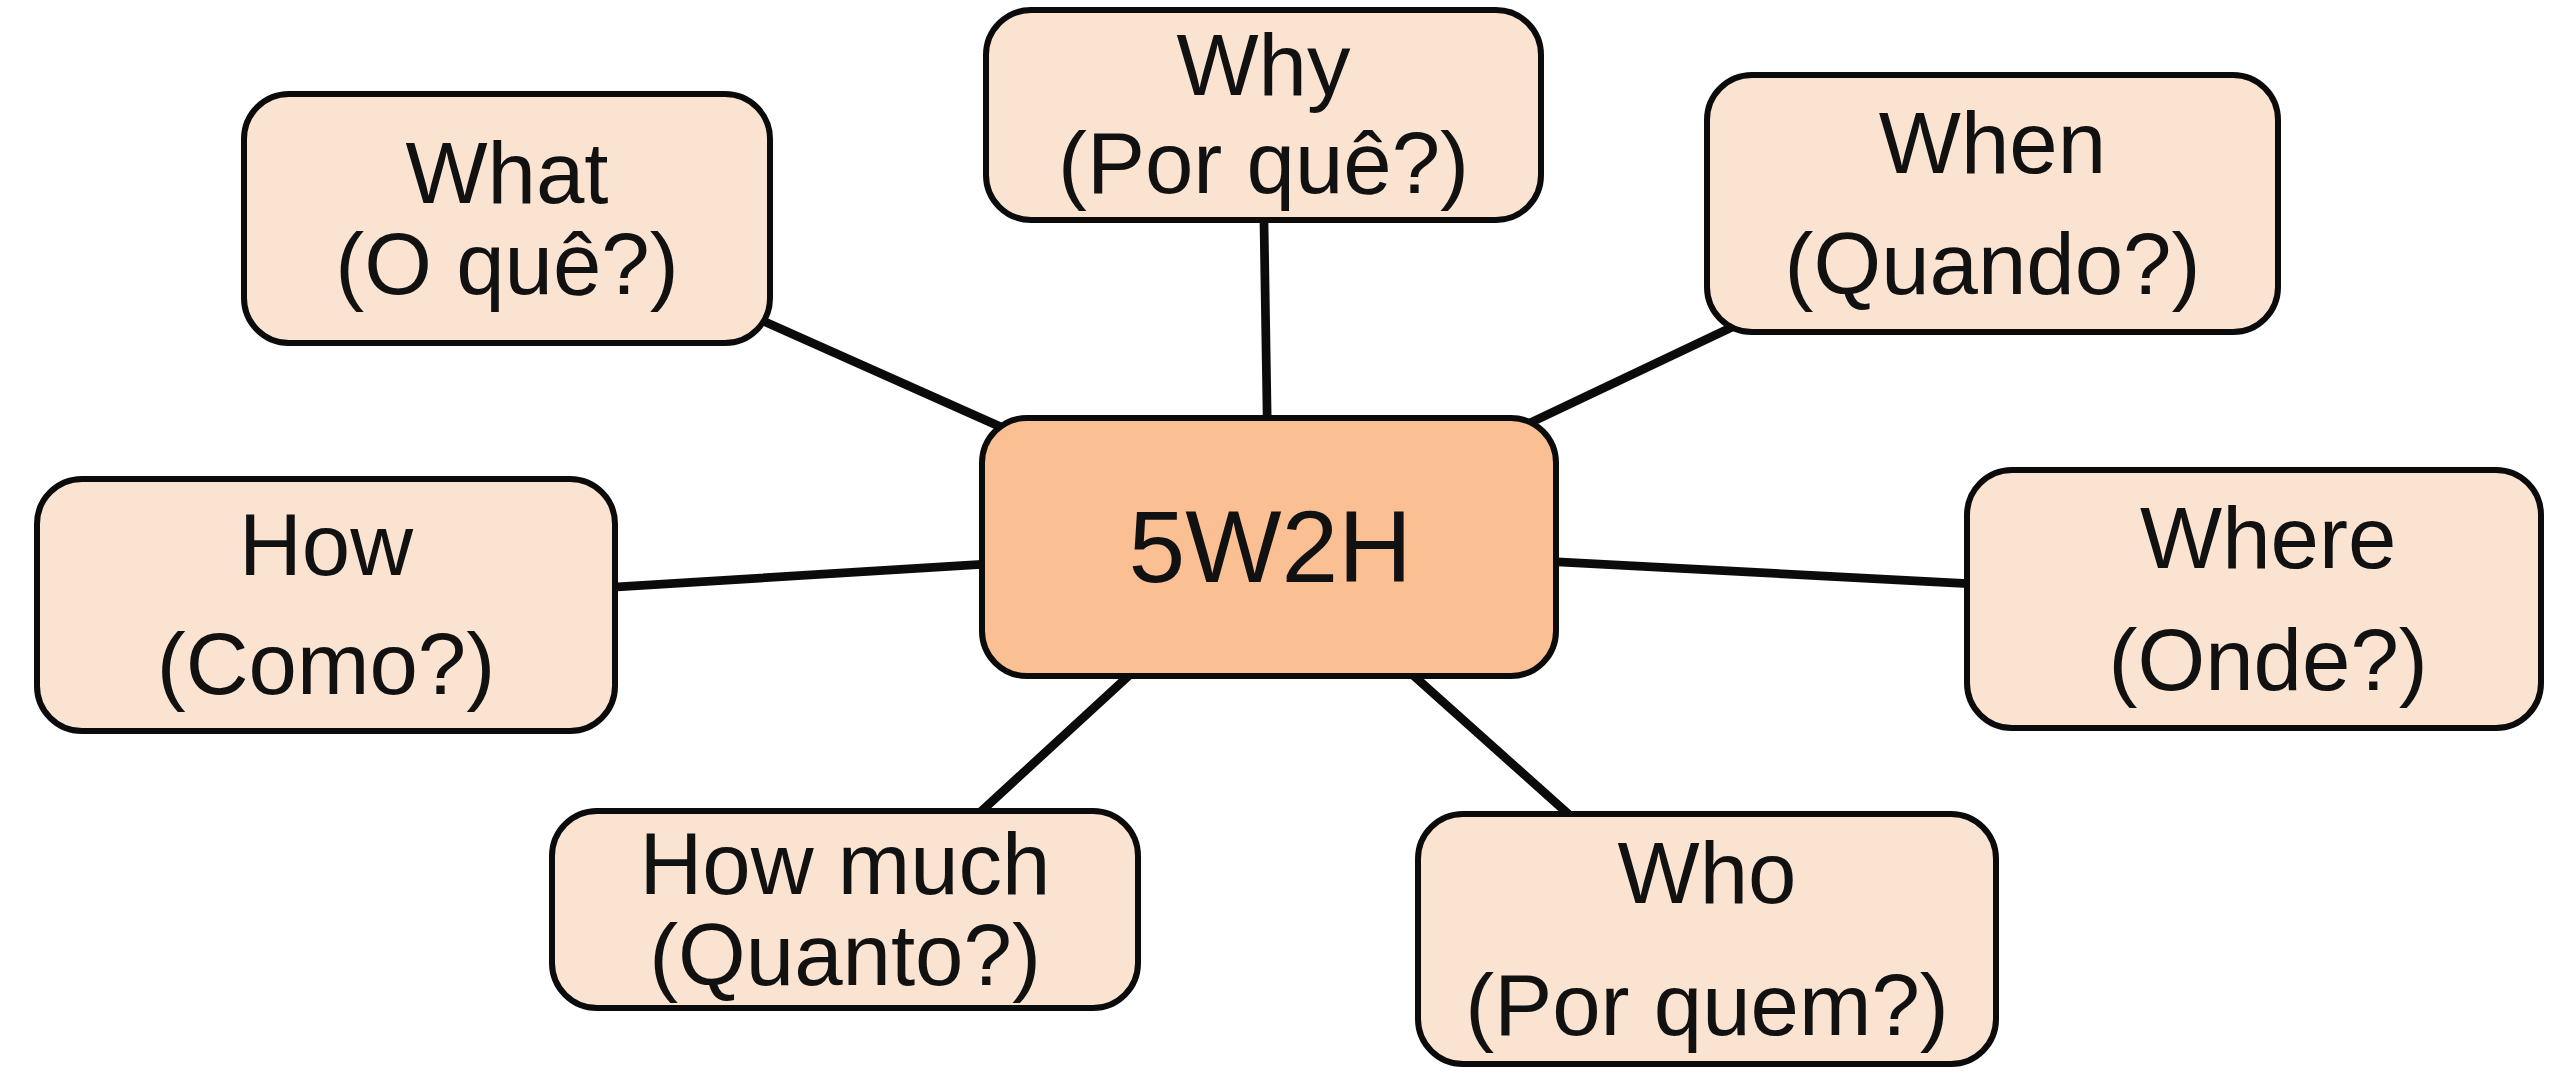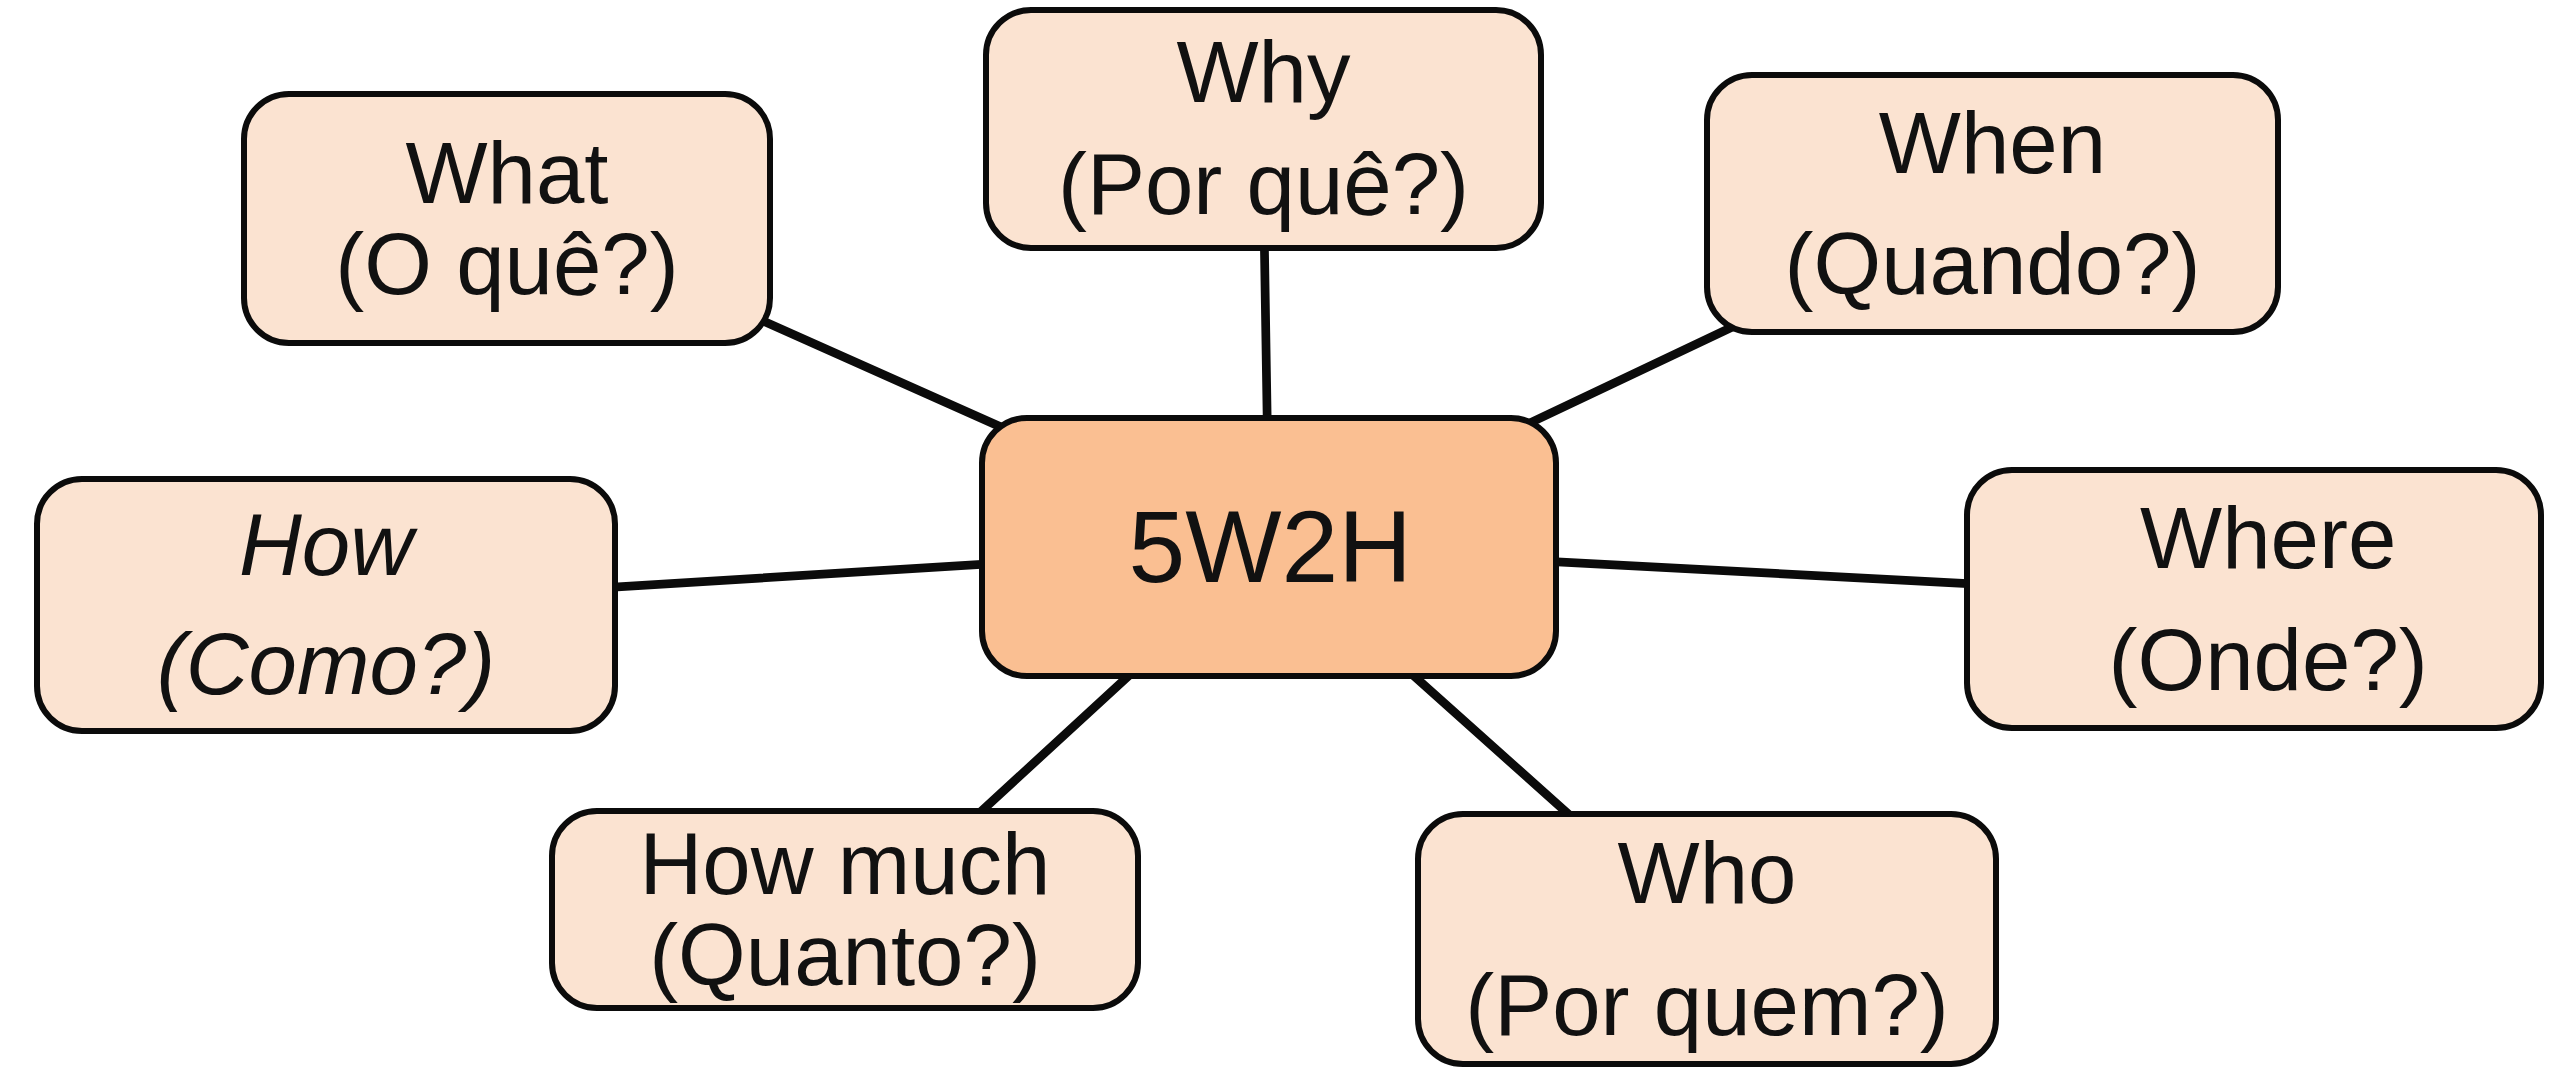--- a/index.html
+++ b/index.html
@@ -51,23 +51,23 @@
   .node.hub {
     background: var(--hub-fill, #fabf92);
     justify-content: center;
     padding-left: 9px;
   }
   .node.hub .line {
     font-size: 102px;
   }
   
   .n-what     { left: 241px;  top: 91px;  width: 532px; height: 255px; justify-content: center; }
-  .n-why      { left: 983px; top: 6.7px;   width: 561px; height: 244px; }
+  .n-why      { left: 983px; top: 6.7px;   width: 561px; height: 216px; }
   .n-when     { left: 1704px; top: 72px;  width: 577px; height: 263px; }
-  .n-how      { left: 34px;   top: 476px;  width: 584px; height: 258px; font-style: italic; }
+  .n-how      { left: 34px;   top: 476px;  width: 584px; height: 258px; }
   .n-hub      { left: 979px; top: 415px;  width: 580px; height: 264px; }
   .n-where    { left: 1964px; top: 467px;  width: 580px; height: 264px; padding-left: 35px; }
   .n-howmuch  { left: 549px;  top: 808px; width: 592px; height: 203px; }
   .n-who      { left: 1415px; top: 811px; width: 584px; height: 256px; gap: 27px; }
 </style>
 </head>
 <body>
 
 <div class="canvas">
 

